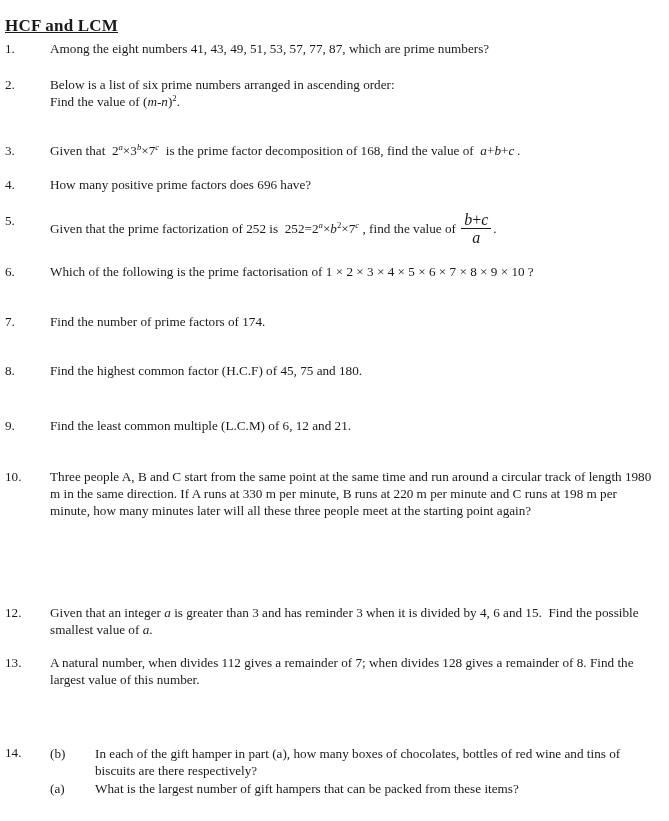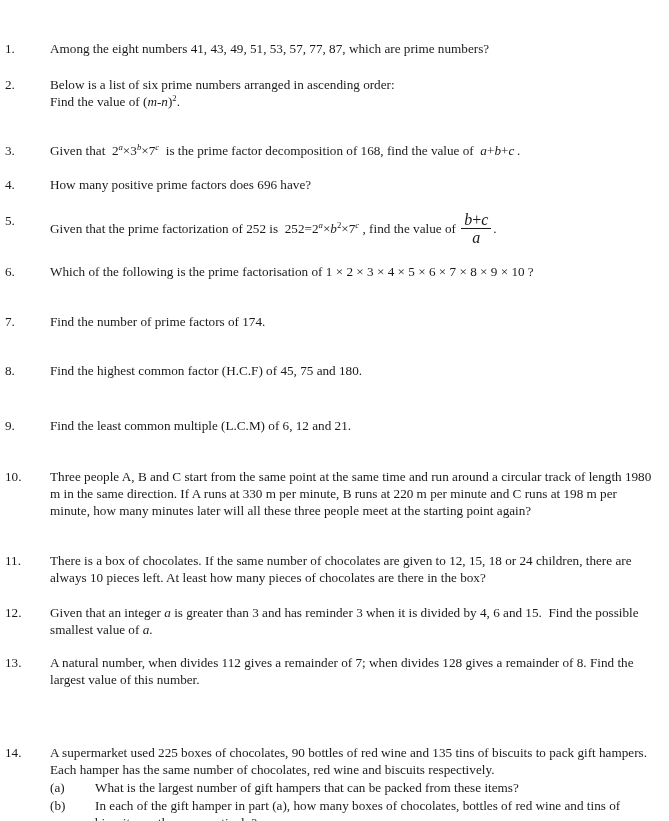--- a/index.html
+++ b/index.html
@@ -108,20 +108,21 @@
     padding: 0px 3px 0 3px;
     font-style: italic;
   }
   .nowrap { white-space: nowrap; }
 </style>
 </head>
 <body>
 
 <div class="page">
 
+  <div class="title">HCF and LCM</div>
 
   <div class="qitem" style="top:40px;">
     <div class="qnum">1.</div>
     <div class="qbody">
       <p>Among the eight numbers 41, 43, 49, 51, 53, 57, 77, 87, which are prime numbers?</p>
     </div>
   </div>
 
   <div class="qitem" style="top:76px;">
     <div class="qnum">2.</div>
@@ -180,47 +181,40 @@
     </div>
   </div>
 
   <div class="qitem" style="top:468px;">
     <div class="qnum">10.</div>
     <div class="qbody">
       <p>Three people A, B and C start from the same point at the same time and run around a circular track of length 1980 m in the same direction. If A runs at 330 m per minute, B runs at 220 m per minute and C runs at 198 m per minute, how many minutes later will all these three people meet at the starting point again?</p>
     </div>
   </div>
 
-  <div class="qitem" style="top:552px;">
-    <div class="qnum">11.</div>
-    <div class="qbody">
-      <p>There is a box of chocolates. If the same number of chocolates are given to 12, 15, 18 or 24 children, there are always 10 pieces left. At least how many pieces of chocolates are there in the box?</p>
-    </div>
-  </div>
 
   <div class="qitem" style="top:604px;">
     <div class="qnum">12.</div>
     <div class="qbody">
       <p>Given that an integer <span class="it">a</span> is greater than 3 and has reminder 3 when it is divided by 4, 6 and 15.&nbsp; Find the possible smallest value of <span class="it">a</span>.</p>
     </div>
   </div>
 
   <div class="qitem" style="top:654px;">
     <div class="qnum">13.</div>
     <div class="qbody">
       <p>A natural number, when divides 112 gives a remainder of 7; when divides 128 gives a remainder of 8. Find the largest value of this number.</p>
     </div>
   </div>
 
   <div class="qitem" style="top:744px;">
     <div class="qnum">14.</div>
     <div class="qbody">
-      <p>A supermarket used 225 boxes of chocolates, 90 bottles of red wine and 135 tins of biscuits to pack gift hampers. Each hamper has the same number of chocolates, red wine and biscuits respectively.</p>
+      <div class="sub">
+        <span class="sublabel">(b)</span><span class="subtext">In each of the gift hamper in part (a), how many boxes of chocolates, bottles of red wine and tins of biscuits are there respectively?</span>
+      </div>
       <div class="sub">
         <span class="sublabel">(a)</span><span class="subtext">What is the largest number of gift hampers that can be packed from these items?</span>
       </div>
-      <div class="sub">
-        <span class="sublabel">(b)</span><span class="subtext">In each of the gift hamper in part (a), how many boxes of chocolates, bottles of red wine and tins of biscuits are there respectively?</span>
-      </div>
     </div>
   </div>
 
 </div>
 
 </body></html>

